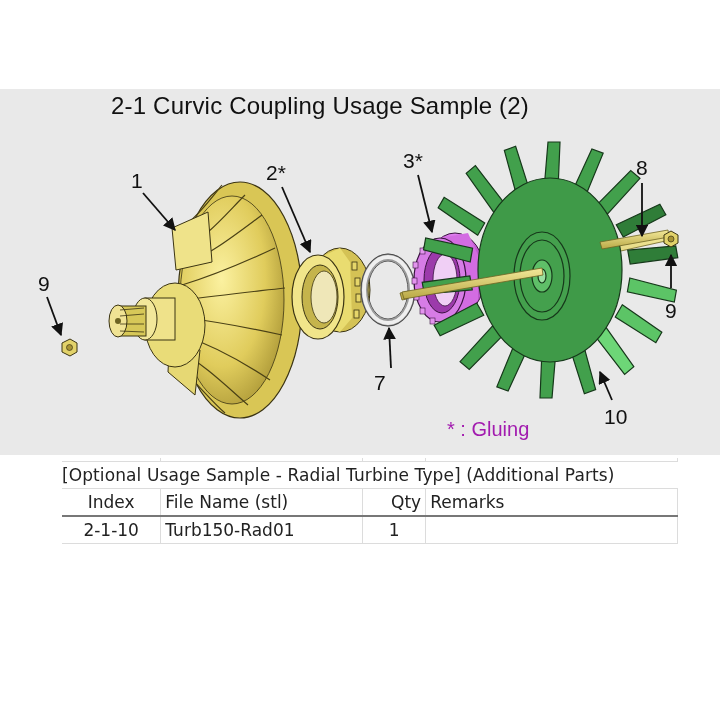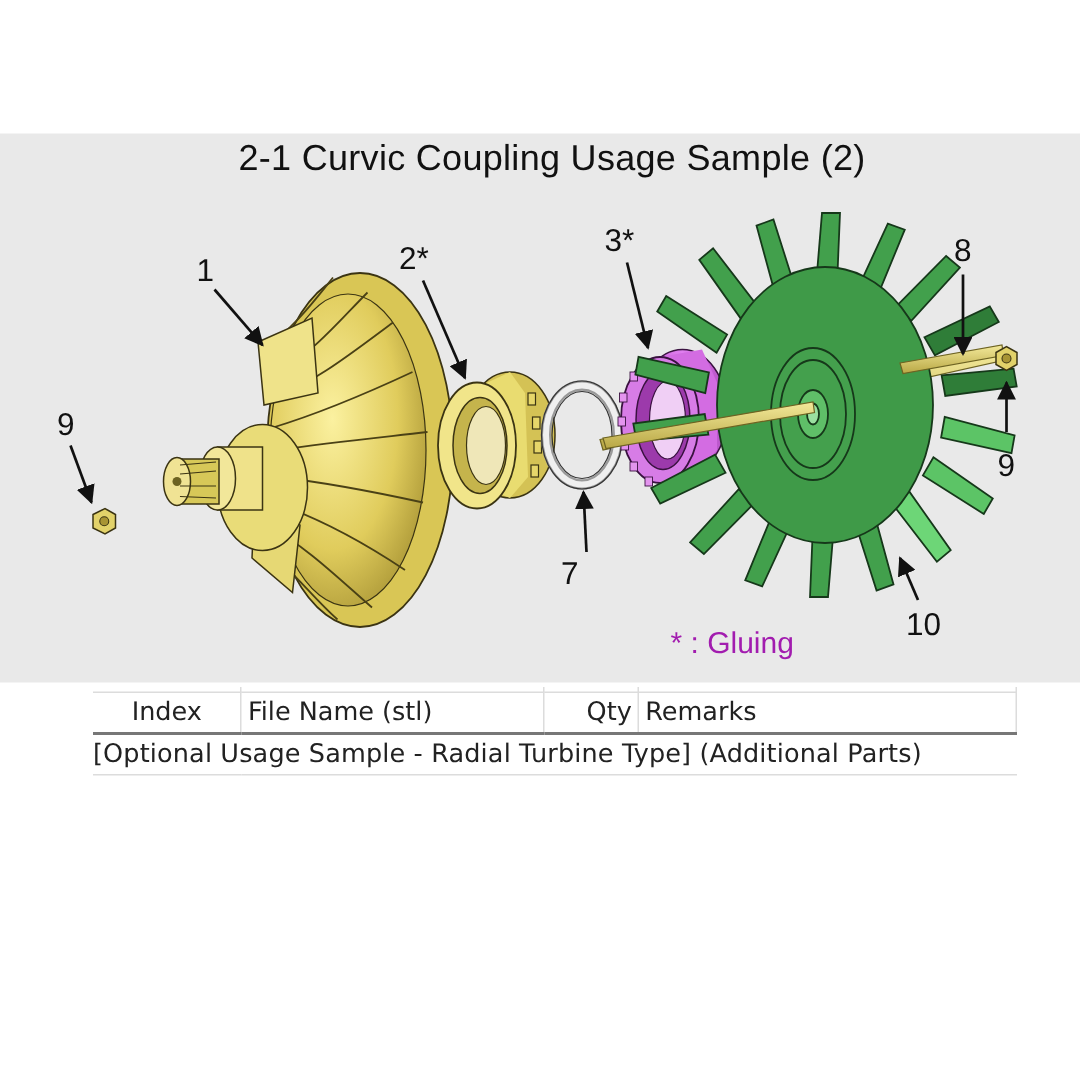--- a/index.html
+++ b/index.html
@@ -1,20 +1,20 @@
 <!DOCTYPE html>
 <html><head>
 <meta charset="utf-8">
 <style>
   html, body { margin: 0; padding: 0; }
   body { width: 720px; height: 720px; background: #ffffff; position: relative; overflow: hidden;
          font-family: "Liberation Sans", "DejaVu Sans", sans-serif; color: #111; }
   #panel { position: absolute; left: 0; top: 89px; width: 720px; height: 366px; background: #e9e9e9; }
   #title { position: absolute; left: 0; width: 664px; top: 92px; text-align: center; font-size: 24px;
-           letter-spacing: 0.2px; color: #111; margin-left: 48px; }
+           letter-spacing: 0.2px; color: #111; }
   #title span { display: inline-block; transform: translateX(-12px); }
   .lbl { position: absolute; font-size: 21px; color: #111; line-height: 1; }
   #diagram { position: absolute; left: 0; top: 89px; width: 720px; height: 366px; }
   #gluing-note { position: absolute; left: 447px; top: 418px; font-size: 20px; color: #a21caf; }
   
   #parts-table { position: absolute; left: 62px; top: 458px; width: 616px; border-collapse: collapse;
                  font-family: "DejaVu Sans", sans-serif; font-size: 17px; color: #222; table-layout: fixed; }
   #parts-table td, #parts-table th { height: 26px; padding: 0 0 0 4px; font-weight: normal; white-space: nowrap;
                  border-bottom: 1px solid #dcdcdc; border-right: 1px solid #dcdcdc; overflow: visible; }
   #parts-table th { border-bottom: 2px solid #777; text-align: left; }
@@ -192,22 +192,28 @@
 
 <table id="parts-table">
   <tbody>
       <tr class="top">
         <td class="c-index"></td>
         <td class="c-file"></td>
         <td class="c-qty"></td>
         <td class="c-rem"></td>
       </tr>
   <tr>
+    <td class="section" colspan="4">[Optional Usage Sample - Radial Turbine Type] (Additional Parts)</td>
+  </tr>
+  <tr>
     <th class="c-index" style="text-align:center">Index</th>
     <th class="c-file">File Name (stl)</th>
     <th class="c-qty" style="text-align:right;padding-right:4px">Qty</th>
     <th class="c-rem">Remarks</th>
   </tr>
   <tr>
-    <td class="section" colspan="4">[Optional Usage Sample - Radial Turbine Type] (Additional Parts)</td>
+    <td class="c-index">2-1-10</td>
+    <td class="c-file">Turb150-Rad01</td>
+    <td class="c-qty">1</td>
+    <td class="c-rem"></td>
   </tr>
 </tbody>
   </table>
 
 </body></html>

